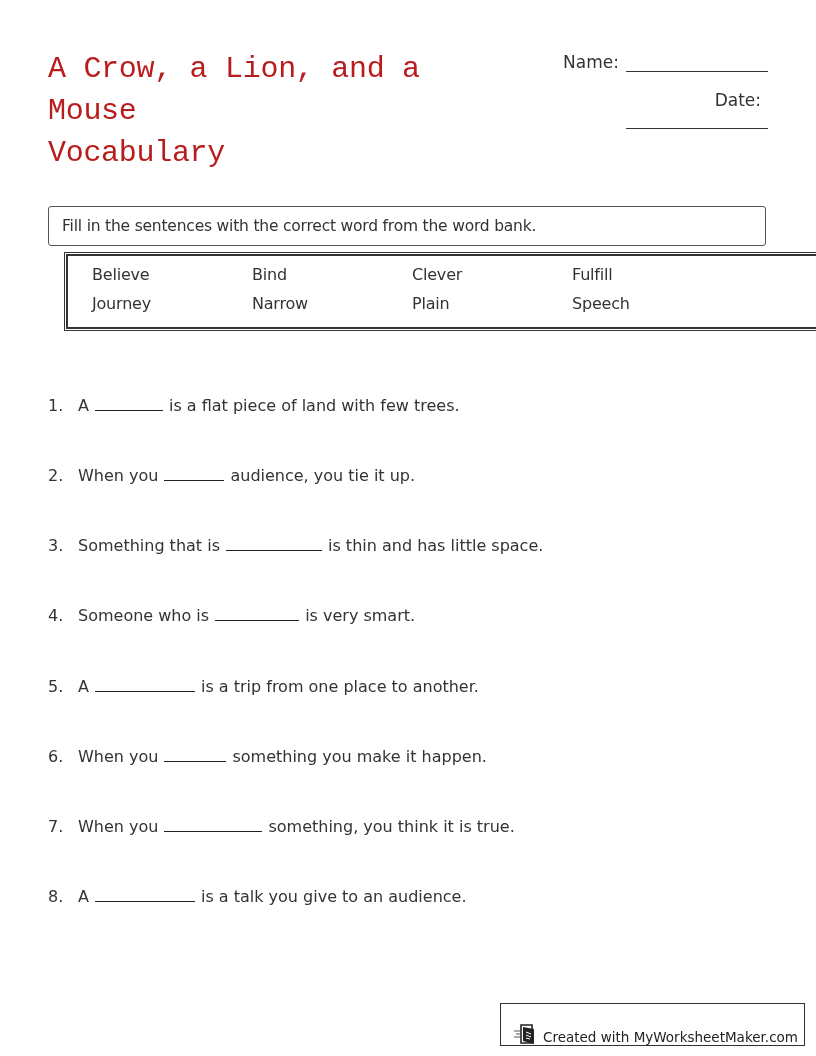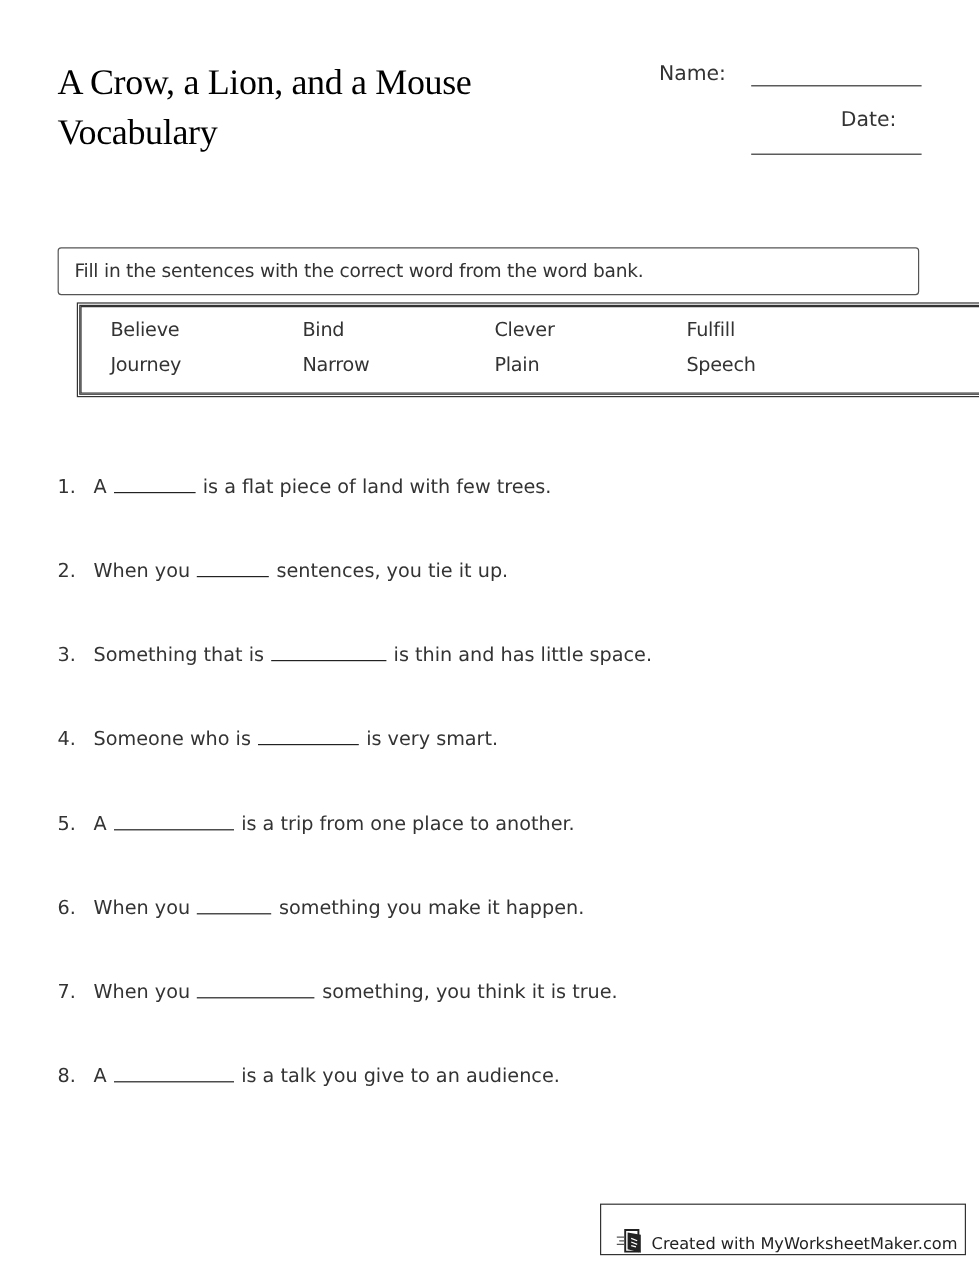--- a/index.html
+++ b/index.html
@@ -4,28 +4,28 @@
 <style>
   html, body { margin: 0; padding: 0; background: #ffffff; }
   body {
     width: 816px; height: 1056px; position: relative; overflow: hidden;
     font-family: "DejaVu Sans", "Liberation Sans", sans-serif;
     color: #2b2b2b;
   }
   .title {
     position: absolute; left: 48px; top: 48px;
     font-size: 30px; line-height: 42px; font-weight: normal;
-    color: #000000; letter-spacing: -0.3px; width: 470px;
-    font-family: Liberation Serif, serif;
+    color: #b91c1c; letter-spacing: -0.3px; width: 470px;
+    font-family: Liberation Mono, monospace;
   }
   .meta-row {
     position: absolute; right: 48px; display: flex; align-items: flex-end;
     font-size: 17px; color: #333;
   }
-  .meta-row .lbl { margin-right: 21px; }
+  .meta-row .lbl { margin-right: 7px; }
   .meta-row .line { width: 142px; border-bottom: 1.5px solid #333; height: 18px; }
   .meta-name { top: 52px; }
   .meta-date { top: 90px; flex-direction: column; }
 
   .instructions {
     position: absolute; left: 48px; top: 179px; width: 718px; height: 40px;
     border: 1.3px solid #555; border-radius: 3px; box-sizing: border-box;
     font-size: 15.5px; line-height: 38px; padding-left: 13px; color: #333;
     letter-spacing: -0.2px;
     margin-top: 27px;
@@ -97,21 +97,21 @@
     <div class="q" style="top: 0px;">
       <span class="num">1.</span>
       <span>A</span>
       <span class="blank" style="width: 68px;"></span>
       <span>is a flat piece of land with few trees.</span>
     </div>
     <div class="q" style="top: 70px;">
       <span class="num">2.</span>
       <span>When you</span>
       <span class="blank" style="width: 60px;"></span>
-      <span>sentences, you tie it up.</span>
+      <span>audience, you tie it up.</span>
     </div>
     <div class="q" style="top: 140px;">
       <span class="num">3.</span>
       <span>Something that is</span>
       <span class="blank" style="width: 96px;"></span>
       <span>is thin and has little space.</span>
     </div>
     <div class="q" style="top: 210px;">
       <span class="num">4.</span>
       <span>Someone who is</span>

